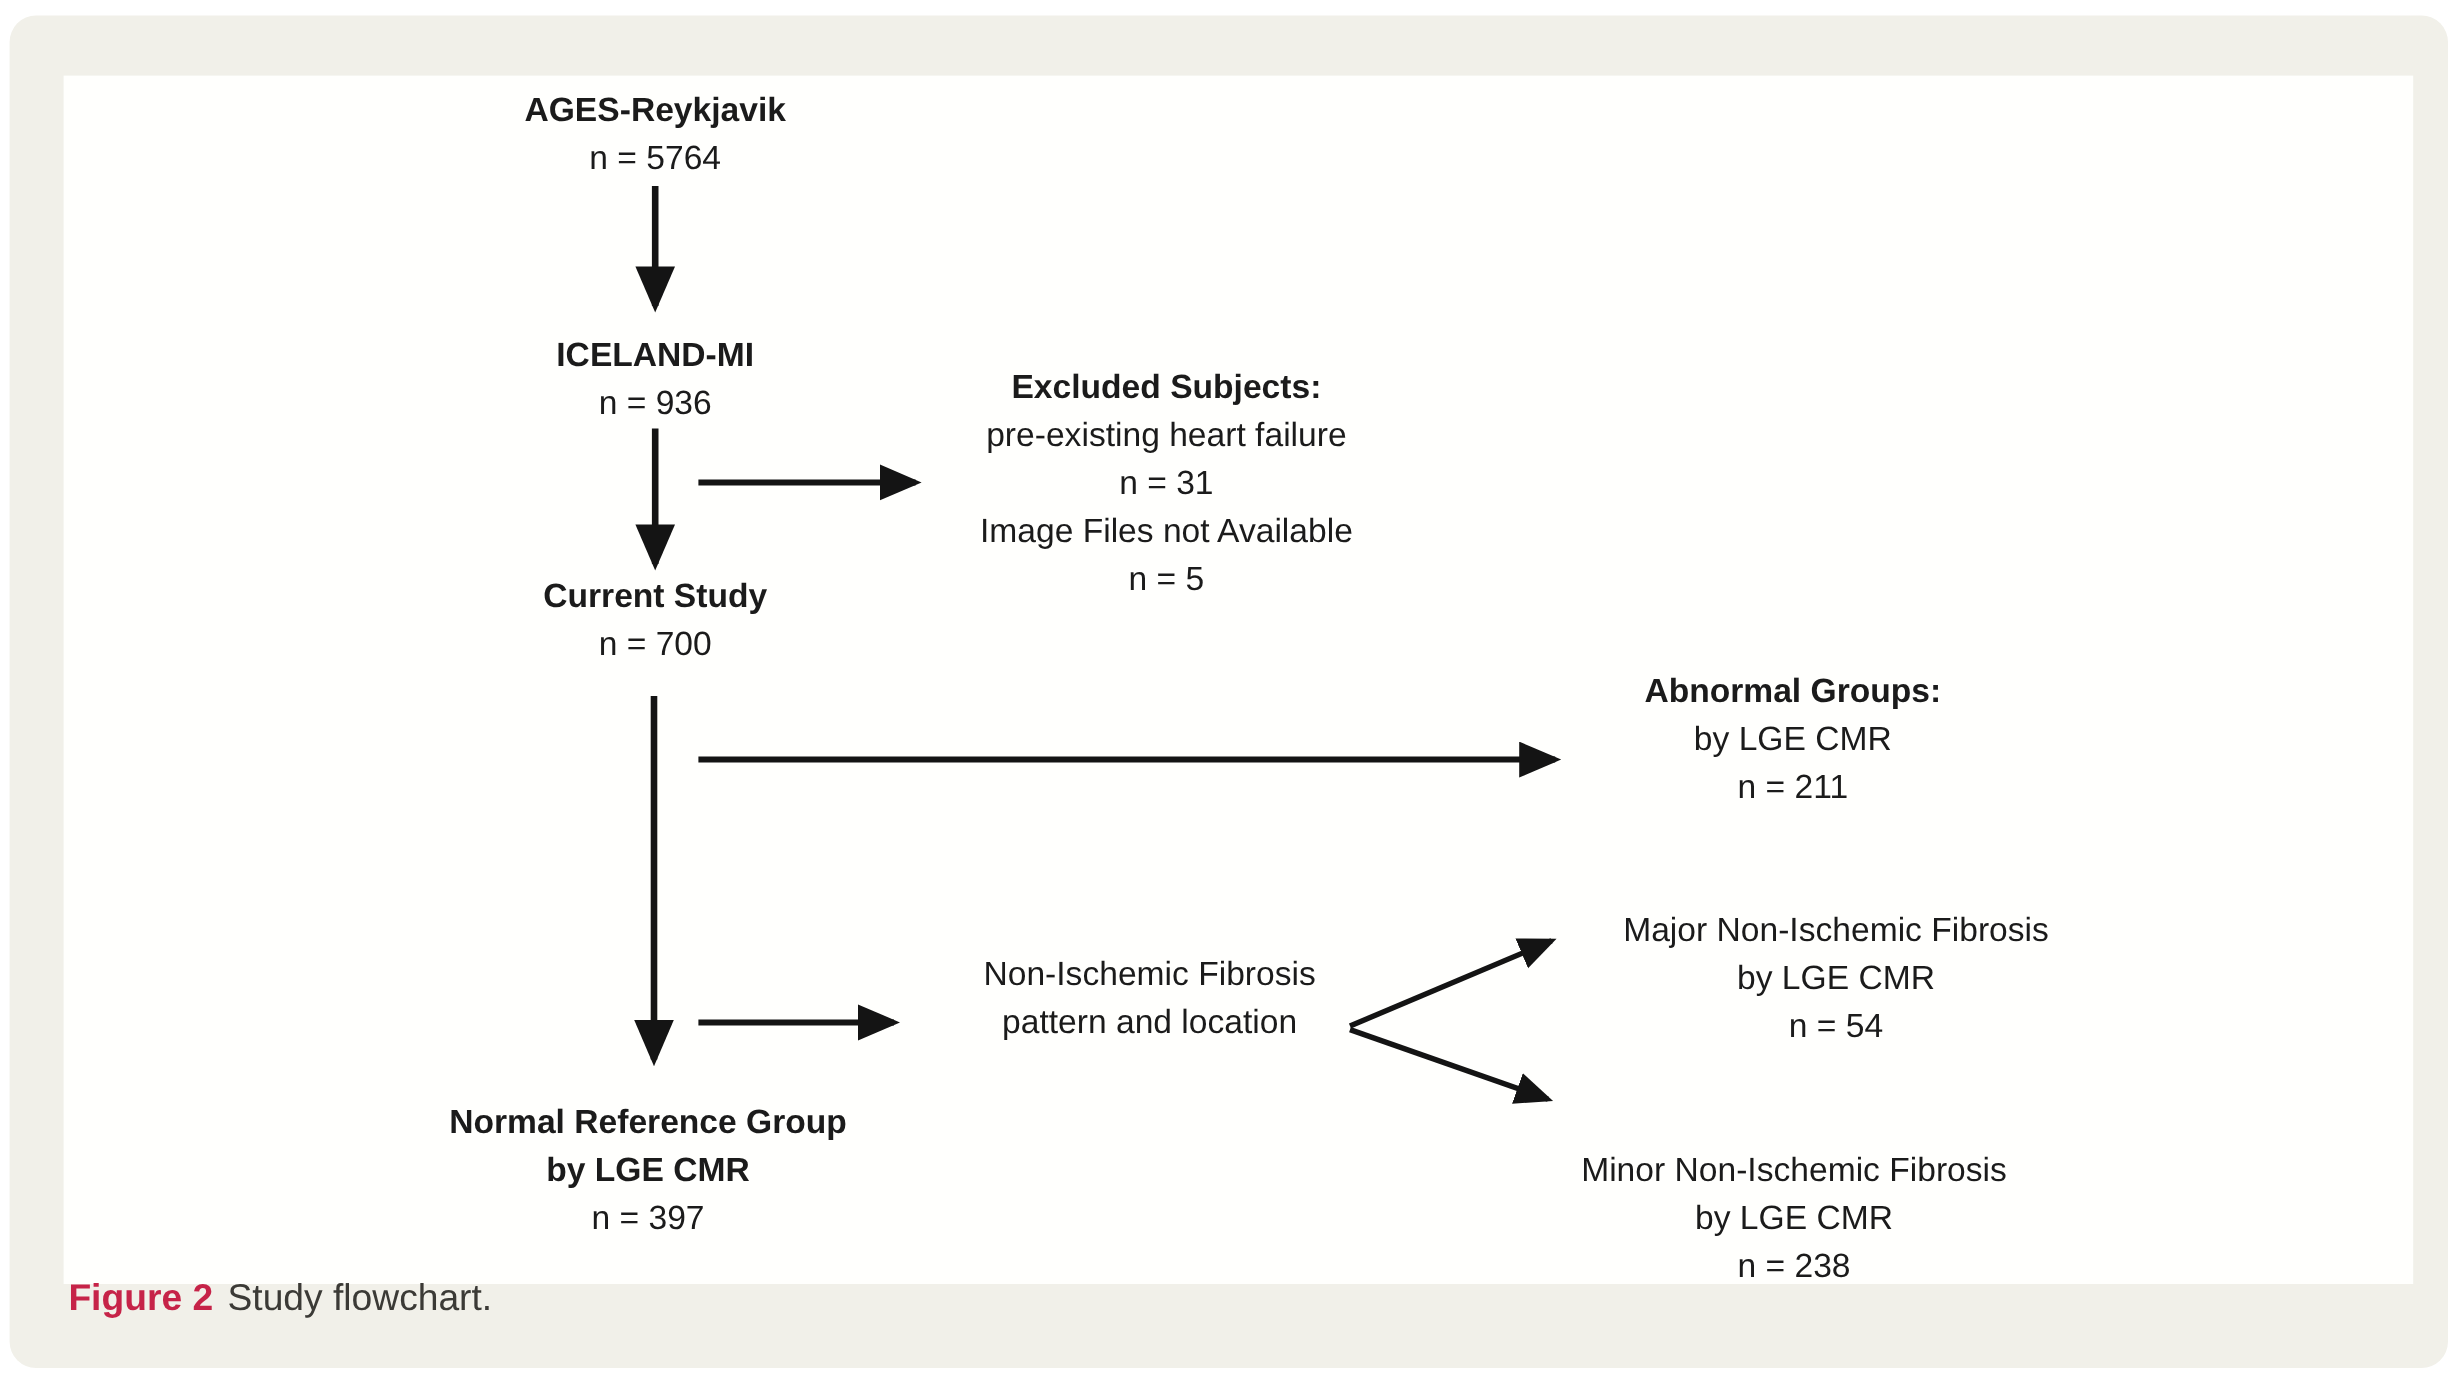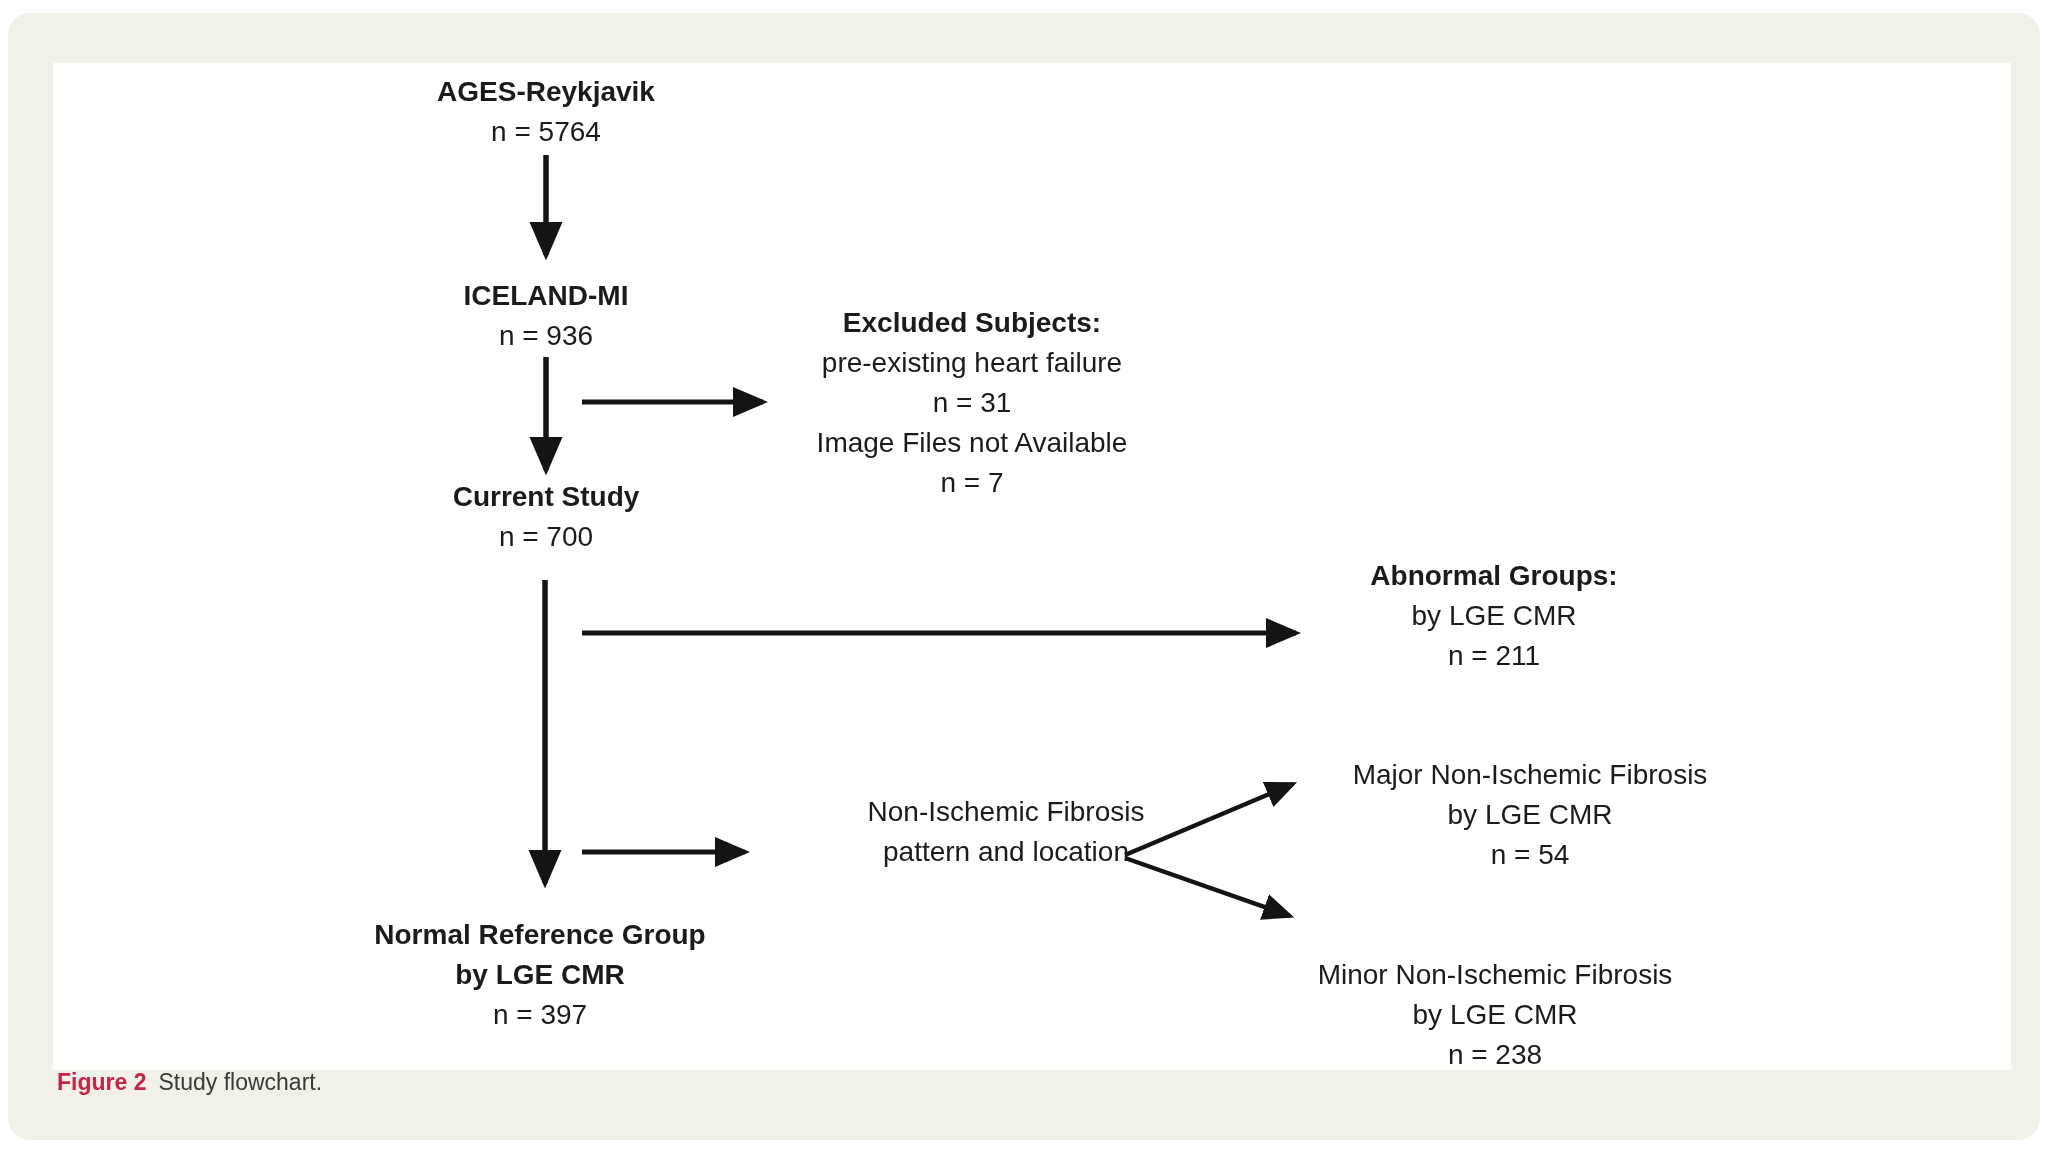--- a/index.html
+++ b/index.html
@@ -39,21 +39,21 @@
     text-align: center;
     font-size: 28px;
     line-height: 40px;
     white-space: nowrap;
     color: var(--ink, #1b1b1b);
   }
   .node .b { font-weight: bold; }
   .caption {
     position: absolute;
     left: 57px; top: 1062px;
-    font-size: 23px;
+    font-size: 31px;
     line-height: 40px;
     white-space: nowrap;
     color: #3b3a36;
   }
   .caption .cap-label {
     color: var(--accent, #c62348);
     font-weight: bold;
     margin-right: 12px;
   }
 </style>
@@ -89,35 +89,35 @@
   <div class="node" style="left:546px; top:276px;">
     <div class="b">ICELAND-MI</div>
     <div>n = 936</div>
   </div>
 
   <div class="node" style="left:972px; top:303px;">
     <div class="b">Excluded Subjects:</div>
     <div>pre-existing heart failure</div>
     <div>n = 31</div>
     <div>Image Files not Available</div>
-    <div>n = 7</div>
+    <div>n = 5</div>
   </div>
 
   <div class="node" style="left:546px; top:477px;">
     <div class="b">Current Study</div>
     <div>n = 700</div>
   </div>
 
   <div class="node" style="left:1494px; top:556px;">
     <div class="b">Abnormal Groups:</div>
     <div>by LGE CMR</div>
     <div>n = 211</div>
   </div>
 
-  <div class="node" style="left:1006px; top:792px;text-align:center;">
+  <div class="node" style="left:958px; top:792px;text-align:center;">
     <div>Non-Ischemic Fibrosis</div>
     <div>pattern and location</div>
   </div>
 
   <div class="node" style="left:1530px; top:755px;">
     <div>Major Non-Ischemic Fibrosis</div>
     <div>by LGE CMR</div>
     <div>n = 54</div>
   </div>
 

